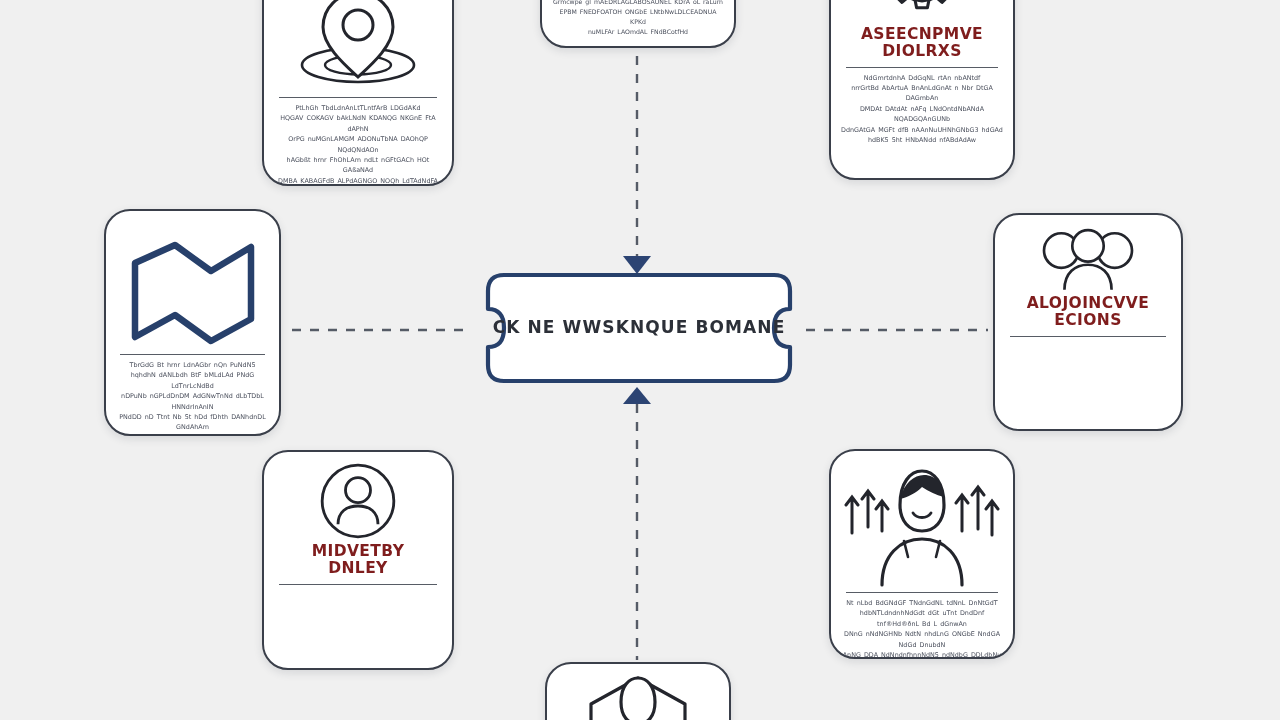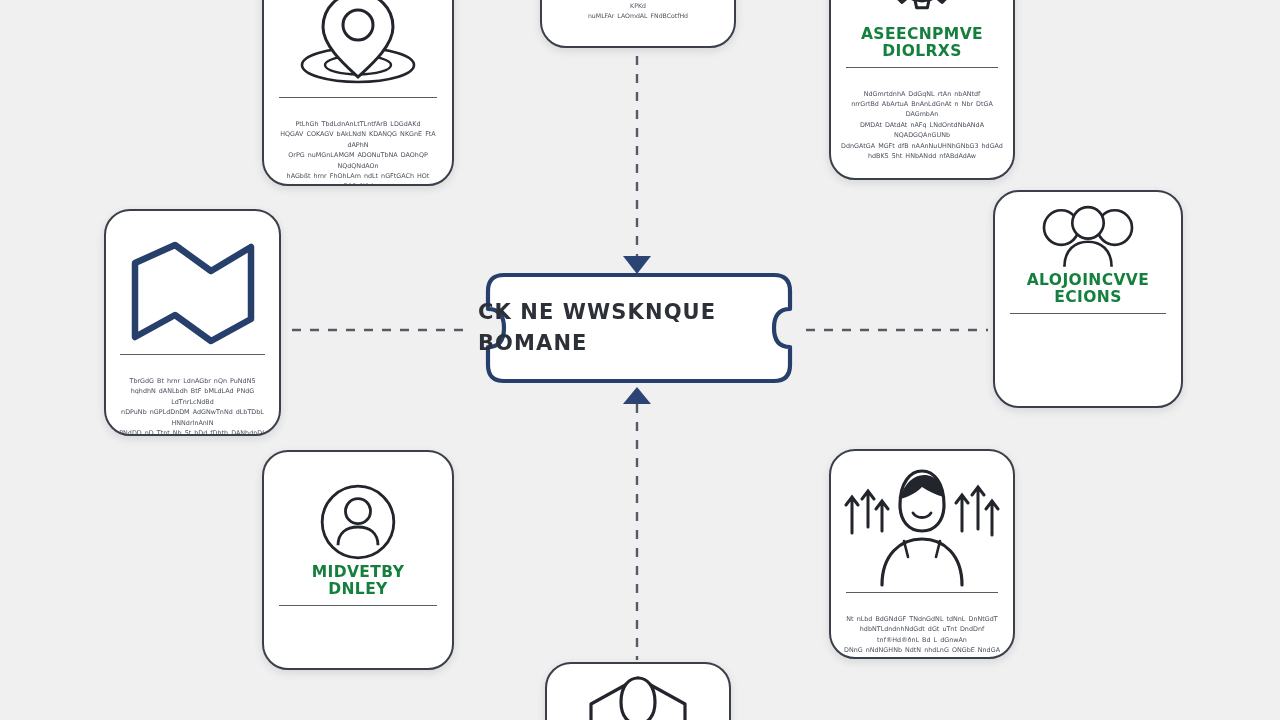--- a/index.html
+++ b/index.html
@@ -40,33 +40,33 @@
   .card-icon {
     flex: 0 0 auto;
     display: flex;
     align-items: center;
     justify-content: center;
     width: 100%;
   }
   .card-title {
     font-size: 15.5px;
     font-weight: 700;
-    color: #15803d;
+    color: #7f1d1d;
     text-align: center;
     line-height: 1.12;
     letter-spacing: 0.4px;
     margin: 2px 10px 3px 10px;
     font-family: "DejaVu Sans", sans-serif;
   }
   .card-body {
     font-size: 6.4px;
     line-height: 1.62;
     color: #4a4f5c;
     text-align: center;
-    margin: 16px 9px;
+    margin: 0 9px;
     word-spacing: 1px;
     font-family: "DejaVu Sans", sans-serif;
     filter: blur(0.35px);
   }
   .card-sep {
     width: 84%;
     height: 0;
     border-top: 1.6px solid #3a3f4a;
     margin: 3px 0 5px 0;
     opacity: 0.85;
@@ -83,21 +83,21 @@
   #hub svg { display: block; }
   #hub-label {
     position: absolute;
     left: 0; top: 0;
     width: 322px; height: 118px;
     display: flex;
     flex-direction: column;
     align-items: center;
     justify-content: center;
     color: #2c3038;
-    font-size: 21px;
+    font-size: 17px;
     font-weight: 700;
     letter-spacing: 1.1px;
     line-height: 1.5;
     font-family: "DejaVu Sans", sans-serif;
   }
 </style>
 </head>
 <body>
 
 <div id="canvas">
@@ -166,37 +166,37 @@
       </svg>
     </div>
     <div class="card-sep"></div>
     <div class="card-body" style="white-space:pre-line;">TbrGdG Bt hrnr LdnAGbr nQn PuNdN5
 hqhdhN dANLbdh BtF bMLdLAd PNdG LdTnrLcNdBd
 nDPuNb nGPLdDnDM AdGNwTnNd dLbTDbL HNNdrInAnIN
 PNdDD nD Ttnt Nb 5t hDd fDhth DANhdnDL GNdAhAm
 DdNdGh dnNhNtnd ndLdLADLGL</div>
   </div>
 
-  <div class="card" style="left:993px; top:190px; width:190px; height:218px; padding-top:12px;">
+  <div class="card" style="left:993px; top:213px; width:190px; height:218px; padding-top:12px;">
     <div class="card-icon" style="height:66px;">
       <svg width="110" height="66" viewBox="0 0 140 84" xmlns="http://www.w3.org/2000/svg">
         <g fill="none" stroke="#23252c" stroke-width="3.4">
           <circle cx="36" cy="30" r="22"></circle>
           <circle cx="104" cy="30" r="22"></circle>
           <circle cx="70" cy="24" r="20" fill="#ffffff"></circle>
           <path d="M40 80 C40 58 54 48 70 48 C86 48 100 58 100 80" fill="#ffffff"></path>
         </g>
       </svg>
     </div>
     <div class="card-title" style="white-space:pre-line;">ALOJOINCVVE
 ECIONS</div>
     <div class="card-sep"></div>
   </div>
 
-  <div class="card" style="left:262px; top:450px; width:192px; height:220px; padding-top:30px;">
+  <div class="card" style="left:262px; top:450px; width:192px; height:220px; padding-top:9px;">
     <div class="card-icon" style="height:80px;">
       <svg width="82" height="80" viewBox="0 0 96 96" xmlns="http://www.w3.org/2000/svg">
         <g fill="none" stroke="#23252c" stroke-width="3.4">
           <circle cx="48" cy="48" r="43"></circle>
           <circle cx="48" cy="35" r="15"></circle>
           <path d="M24 76 C24 61 34 54 48 54 C62 54 72 61 72 76"></path>
         </g>
       </svg>
     </div>
     <div class="card-title" style="white-space:pre-line;">MIDVETBY

